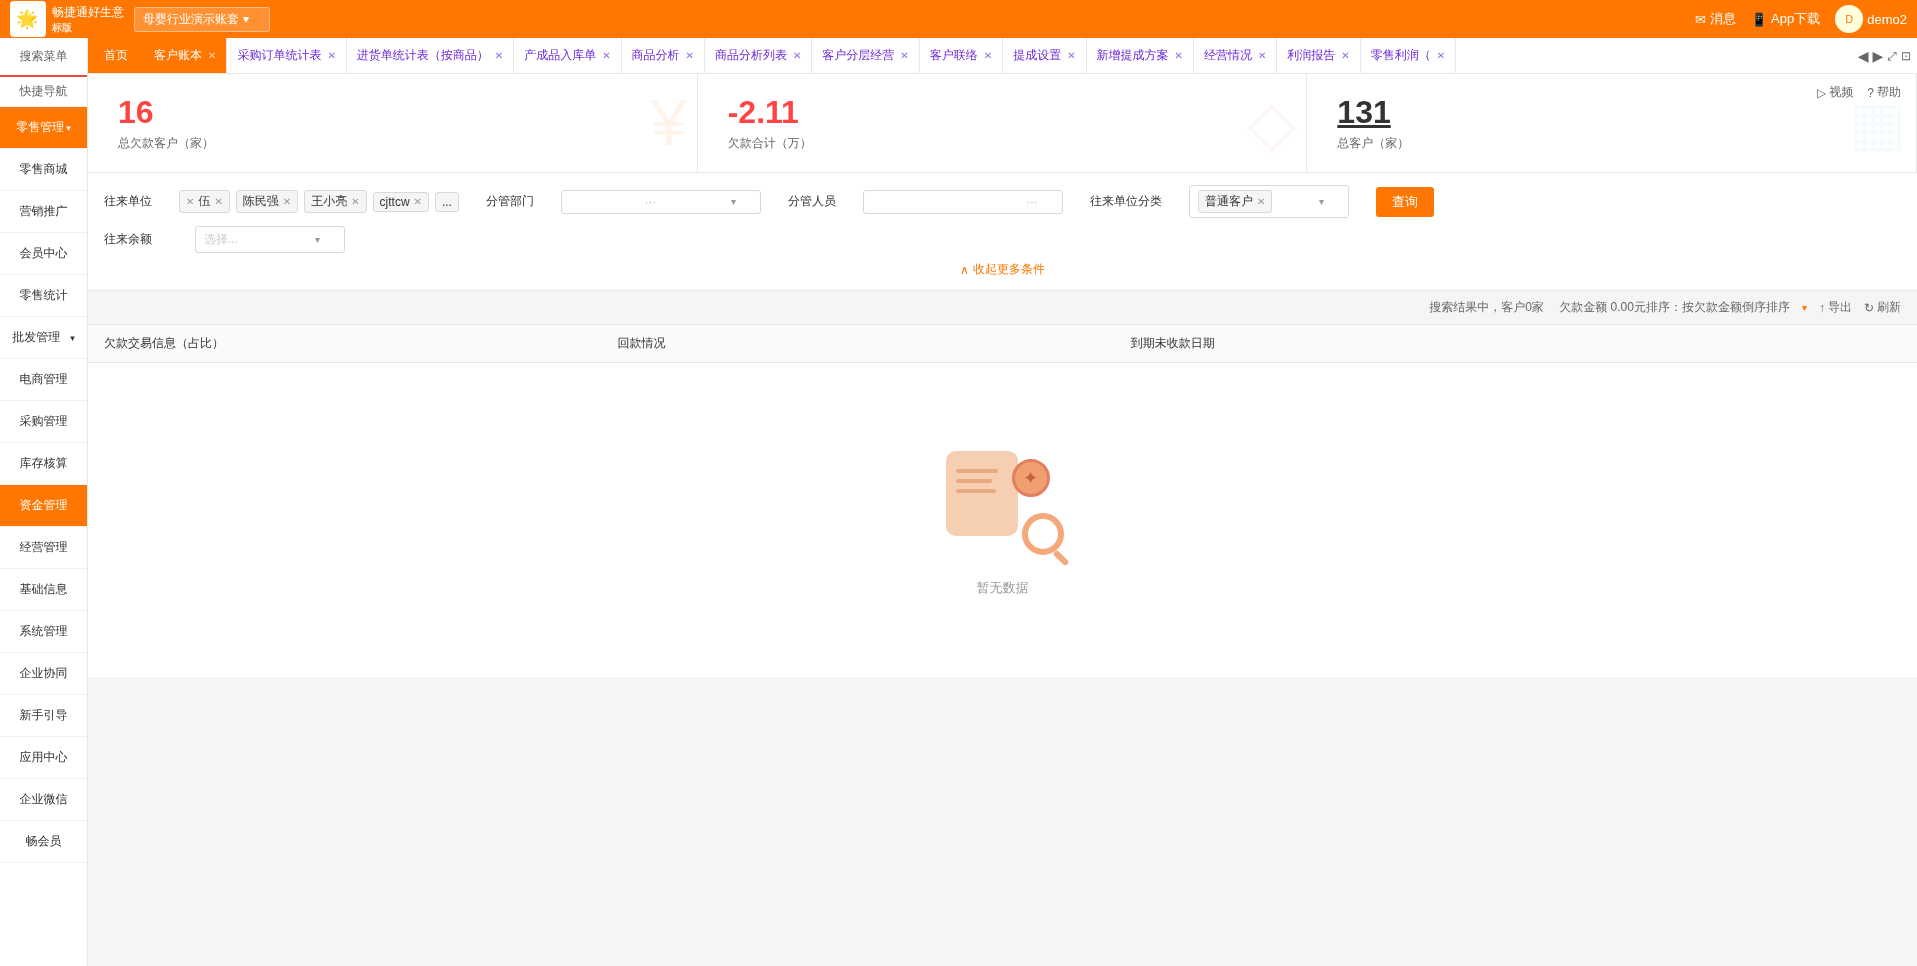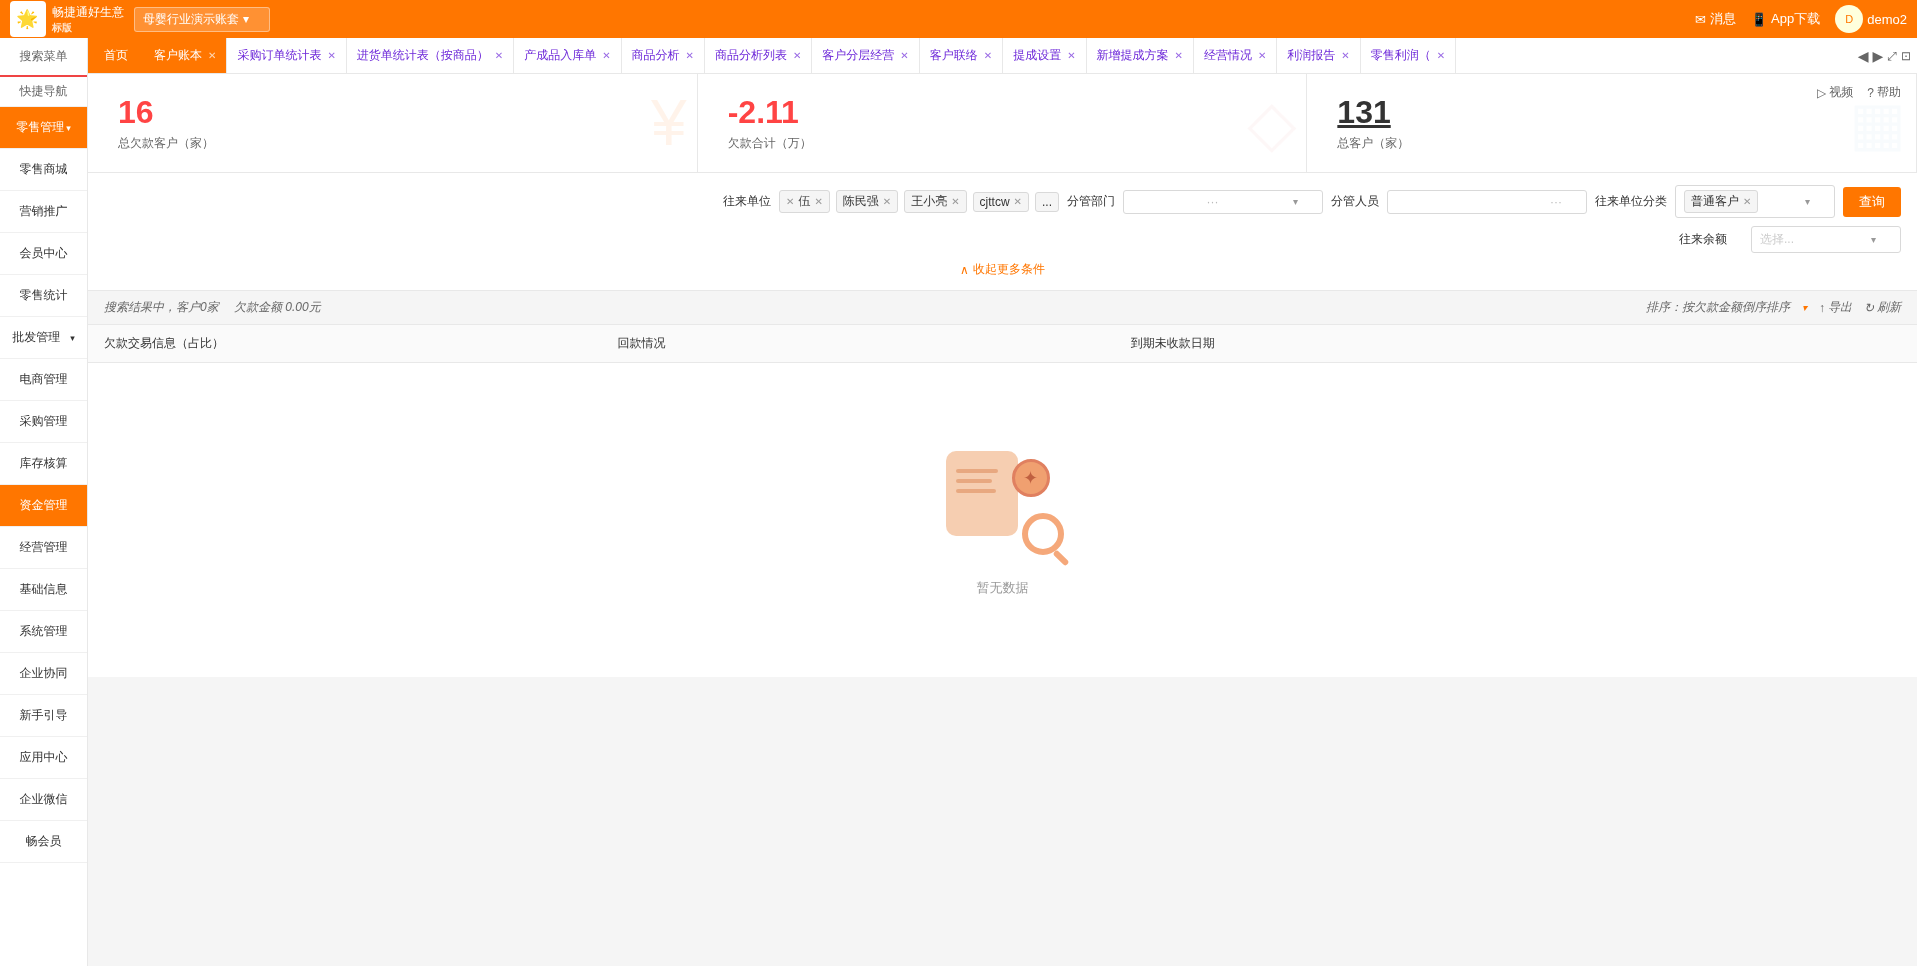--- a/index.html
+++ b/index.html
@@ -44,32 +44,32 @@
     .stats-bar { background: #fff; display: flex; align-items: stretch; border-bottom: 1px solid #e8e8e8; position: relative; }
     .stat-item { flex: 1; padding: 20px 30px; border-right: 1px solid #e8e8e8; position: relative; }
     .stat-item:last-child { border-right: none; }
     .stat-value { font-size: 32px; font-weight: bold; color: #ff4444; margin-bottom: 4px; }
     .stat-value.black { color: #333; text-decoration: underline; }
     .stat-label { font-size: 12px; color: #666; }
     .stat-action { display: flex; align-items: center; gap: 3px; cursor: pointer; }
 
     
     .filter-area { background: #fff; padding: 12px 16px; border-bottom: 1px solid #e8e8e8; }
-    .filter-row { display: flex; align-items: center; gap: 8px; flex-wrap: wrap; margin-bottom: 8px; justify-content: flex-end; }
+    .filter-row { display: flex; align-items: center; gap: 27px; flex-wrap: wrap; margin-bottom: 8px; }
     .filter-row:last-child { margin-bottom: 0; }
     .filter-label { font-size: 12px; color: #333; white-space: nowrap; }
     .filter-tags { display: flex; align-items: center; gap: 6px; flex-wrap: wrap; }
     .filter-tag { display: flex; align-items: center; gap: 4px; background: #f5f5f5; border: 1px solid #d9d9d9; border-radius: 3px; padding: 2px 6px; font-size: 12px; cursor: pointer; }
     .filter-tag .tag-close { color: #999; font-size: 10px; cursor: pointer; }
     .filter-select { border: 1px solid #d9d9d9; border-radius: 3px; padding: 4px 24px 4px 8px; font-size: 12px; min-width: 120px; background: white; cursor: pointer; position: relative; display: flex; align-items: center; justify-content: space-between; }
     .filter-select-wide { min-width: 200px; }
     .collapse-btn { display: flex; align-items: center; gap: 4px; color: #ff7600; font-size: 12px; cursor: pointer; margin: 0 auto; }
 
     
-    .result-bar { background: #f5f5f5; padding: 8px 16px; display: flex; align-items: center; justify-content: space-between; border-bottom: 1px solid #e8e8e8; font-style: italic; }
+    .result-bar { background: #f5f5f5; padding: 8px 16px; display: flex; align-items: center; justify-content: flex-end; border-bottom: 1px solid #e8e8e8; }
     .result-info { font-size: 12px; color: #666; }
     .result-actions { display: flex; align-items: center; gap: 12px; font-size: 12px; color: #666; }
     .result-action { display: flex; align-items: center; gap: 3px; cursor: pointer; }
 
     
     .table-area { background: #fff; }
     .table-header { display: grid; grid-template-columns: 2fr 2fr 1.5fr 1.5fr; padding: 10px 16px; background: #fafafa; border-bottom: 1px solid #e8e8e8; }
     .table-col { font-size: 12px; color: #333; font-weight: 500; }
     .table-empty { display: flex; flex-direction: column; align-items: center; justify-content: center; padding: 80px 20px; }
     .empty-text { font-size: 13px; color: #999; }

